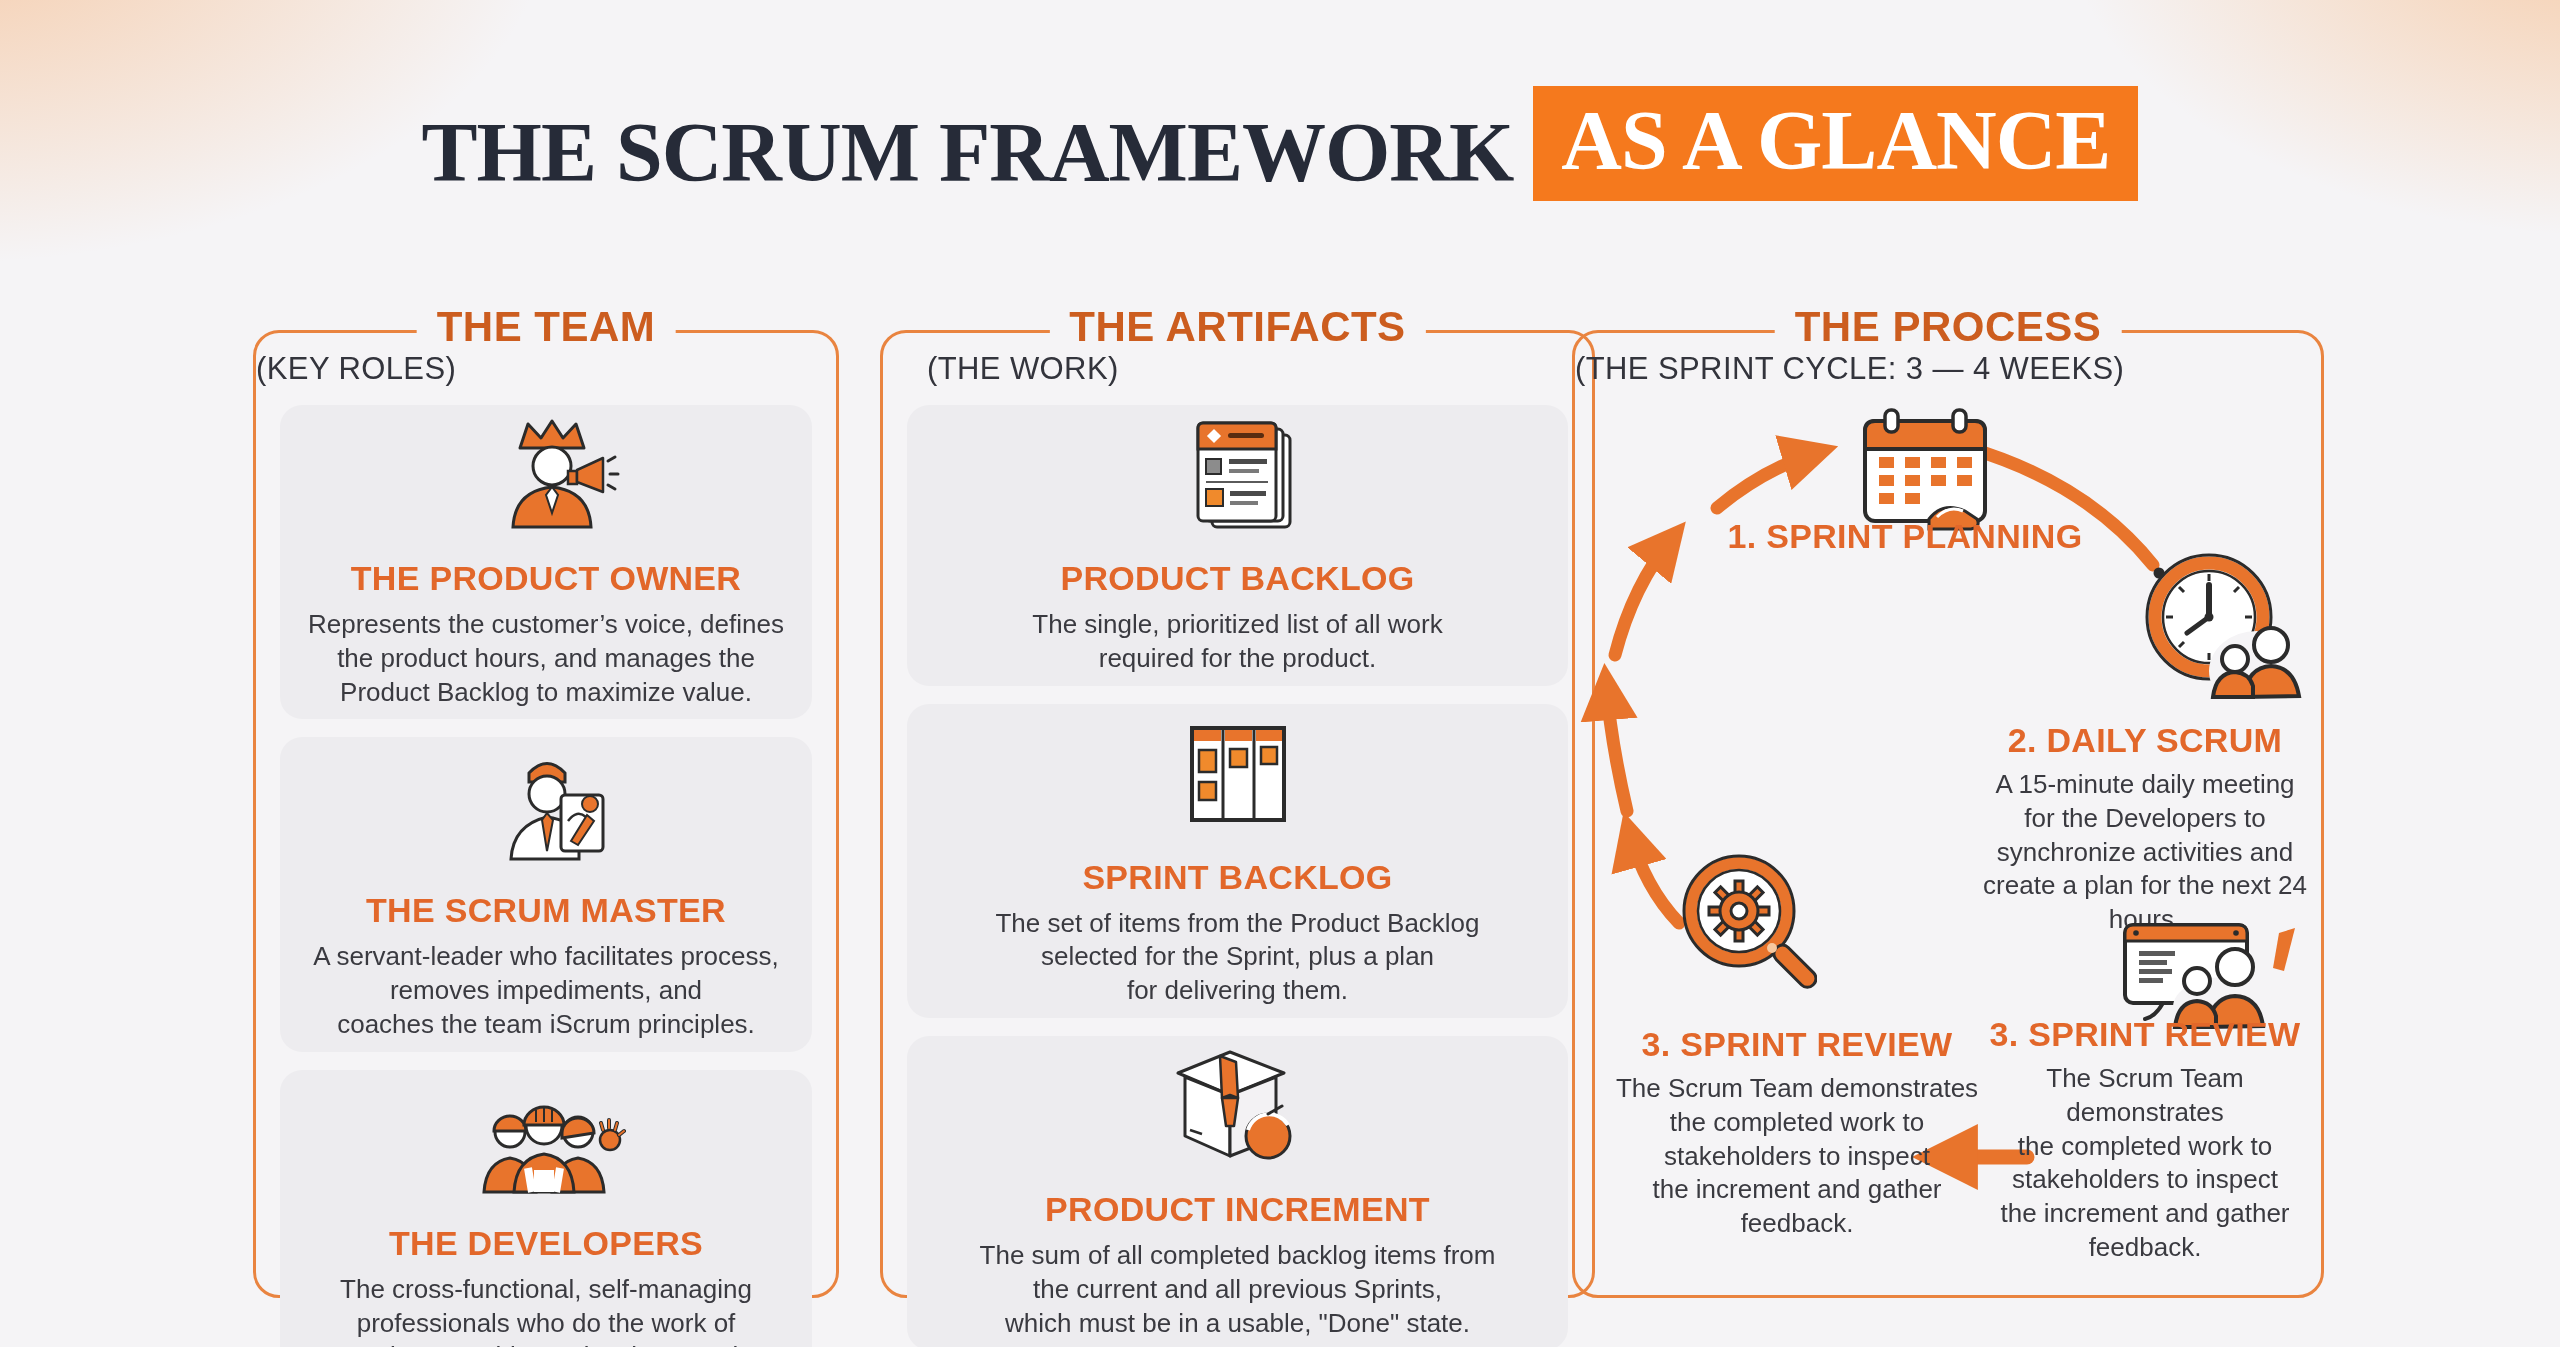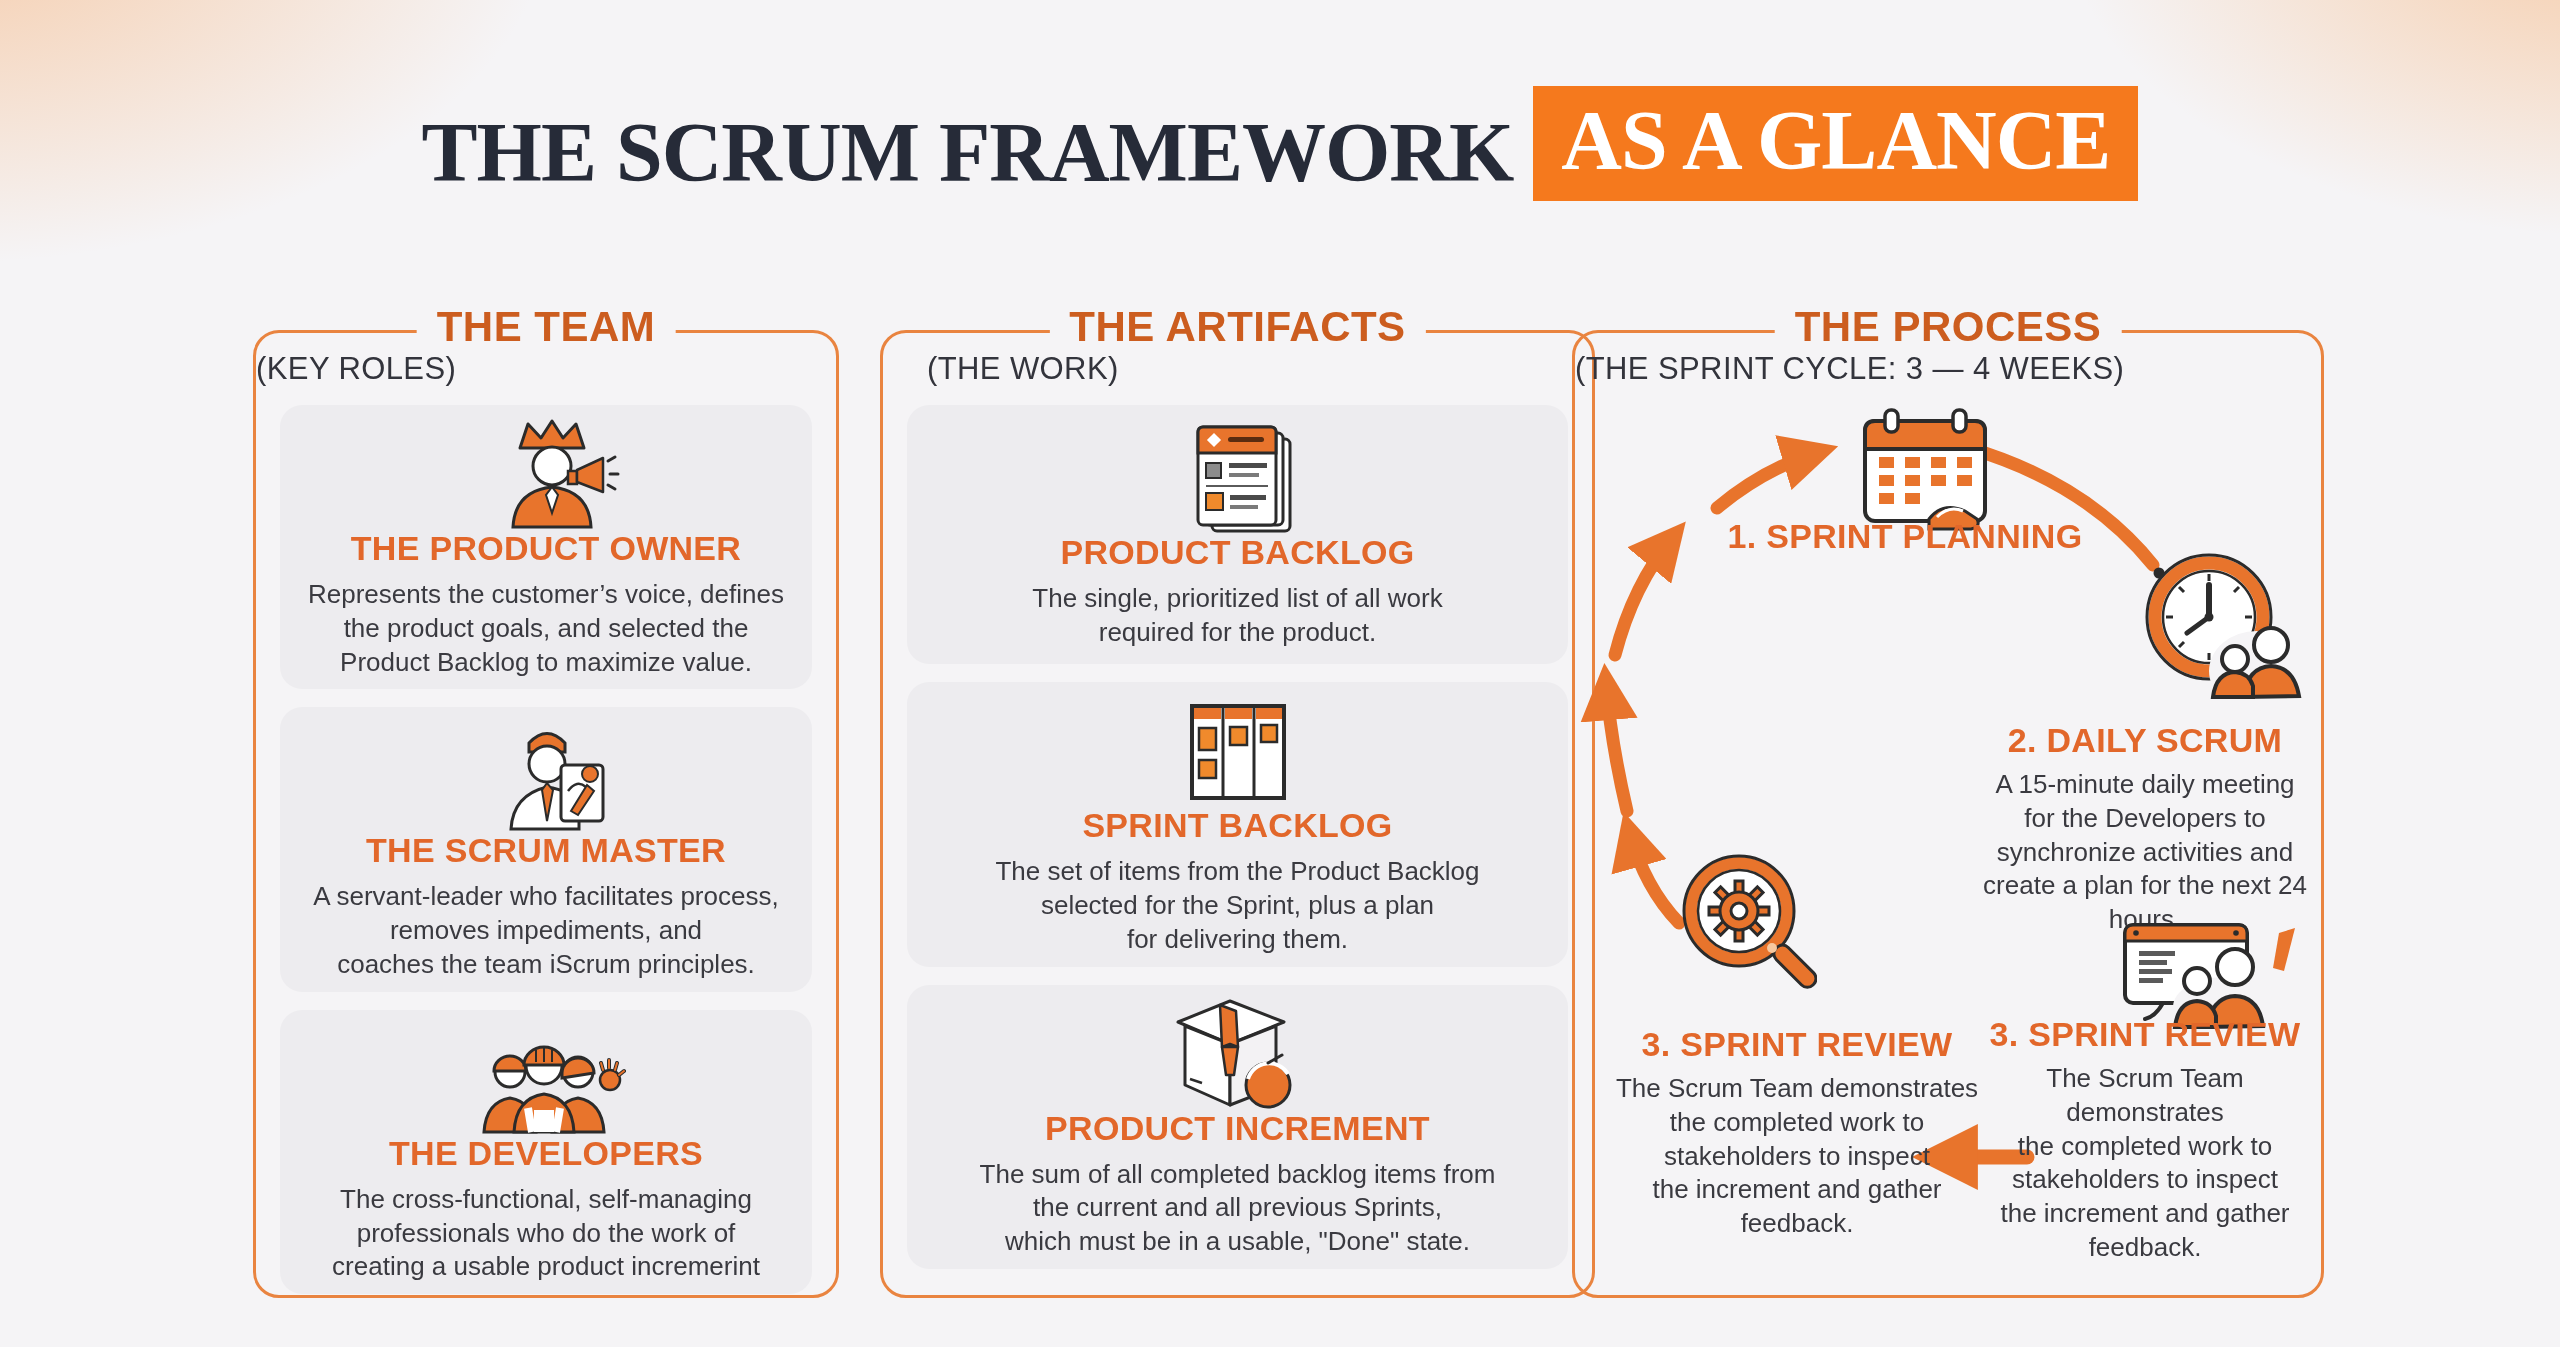--- a/index.html
+++ b/index.html
@@ -17,21 +17,21 @@
   .title-box{background:#F5791D;color:#ffffff;font-size:84px;font-weight:bold;padding:6px 28px 12px 28px;letter-spacing:-1px;}
   
   .panel{position:absolute;top:330px;height:962px;border:3px solid #E98440;border-radius:26px;}
   .panel-legend{position:absolute;top:-30px;left:50%;transform:translateX(-50%);
     background:#F5F4F6;padding:0 20px;font-size:42px;line-height:48px;font-weight:bold;
     color:#CC5D1F;white-space:nowrap;letter-spacing:.5px;}
   .panel-sub{margin-top:18px;font-size:31px;color:#33343C;letter-spacing:.4px;}
   .cards{position:absolute;left:24px;right:24px;top:72px;bottom:26px;display:flex;flex-direction:column;gap:18px;}
   .card{flex:1;background:#EDECEF;border-radius:22px;display:flex;flex-direction:column;align-items:center;justify-content:center;padding:10px 8px;}
   .card-icon{height:114px;display:flex;align-items:flex-end;justify-content:center;}
-  .card-title{margin-top:0;font-size:34px;font-weight:bold;color:#E2672A;letter-spacing:.3px;}
+  .card-title{margin-top:30px;font-size:34px;font-weight:bold;color:#E2672A;letter-spacing:.3px;}
   .card-text{margin-top:10px;font-size:26px;line-height:1.3;color:#3A3A40;text-align:center;white-space:pre-line;}
   
   .proc-item{position:absolute;text-align:center;}
   .step-title{font-size:34px;font-weight:bold;color:#E2672A;letter-spacing:.3px;}
   .step-text{margin-top:8px;font-size:26px;line-height:1.3;color:#3A3A40;white-space:pre-line;}
   .cycle-svg{position:absolute;left:0;top:0;width:100%;height:100%;}
   .abs{position:absolute;}
   svg{display:block;}
 </style>
 </head>
@@ -56,21 +56,21 @@
             <circle cx="81" cy="51" r="19" fill="#FFFFFF" stroke="#2B2B2B" stroke-width="3"></circle>
             <path d="M42,112 Q44,76 81,72 Q118,76 120,112 Z" fill="#E8742C" stroke="#2B2B2B" stroke-width="3"></path>
             <polygon points="81,72 75,80 81,98 87,80" fill="#FFFFFF" stroke="#2B2B2B" stroke-width="2"></polygon>
             <rect x="97" y="56" width="9" height="13" fill="#E8742C" stroke="#2B2B2B" stroke-width="2.5"></rect>
             <polygon points="106,55 132,43 132,77 106,67" fill="#E8742C" stroke="#2B2B2B" stroke-width="2.5" stroke-linejoin="round"></polygon>
             <path d="M137,46 l7,-4 M139,59 l8,0 M137,70 l7,4" stroke="#2B2B2B" stroke-width="3" stroke-linecap="round"></path>
           </svg>
         </div>
         <div class="card-title">THE PRODUCT OWNER</div>
         <div class="card-text">Represents the customer’s voice, defines
-the product goals, and selected the
+the product hours, and manages the
 Product Backlog to maximize value.</div>
       </div>
 
       <div class="card">
         <div class="card-icon">
           <svg width="150" height="114" viewBox="0 0 150 114">
             <path d="M40,112 Q42,78 76,70 Q100,74 108,84 L108,112 Z" fill="#FFFFFF" stroke="#2B2B2B" stroke-width="3"></path>
             <path d="M58,26 Q76,7 94,26 L94,35 L58,35 Z" fill="#E8742C" stroke="#2B2B2B" stroke-width="3"></path>
             <circle cx="76" cy="47" r="18" fill="#FFFFFF" stroke="#2B2B2B" stroke-width="3"></circle>
             <path d="M76,66 L71,73 L76,104 L82,73 Z" fill="#E8742C" stroke="#2B2B2B" stroke-width="2"></path>

